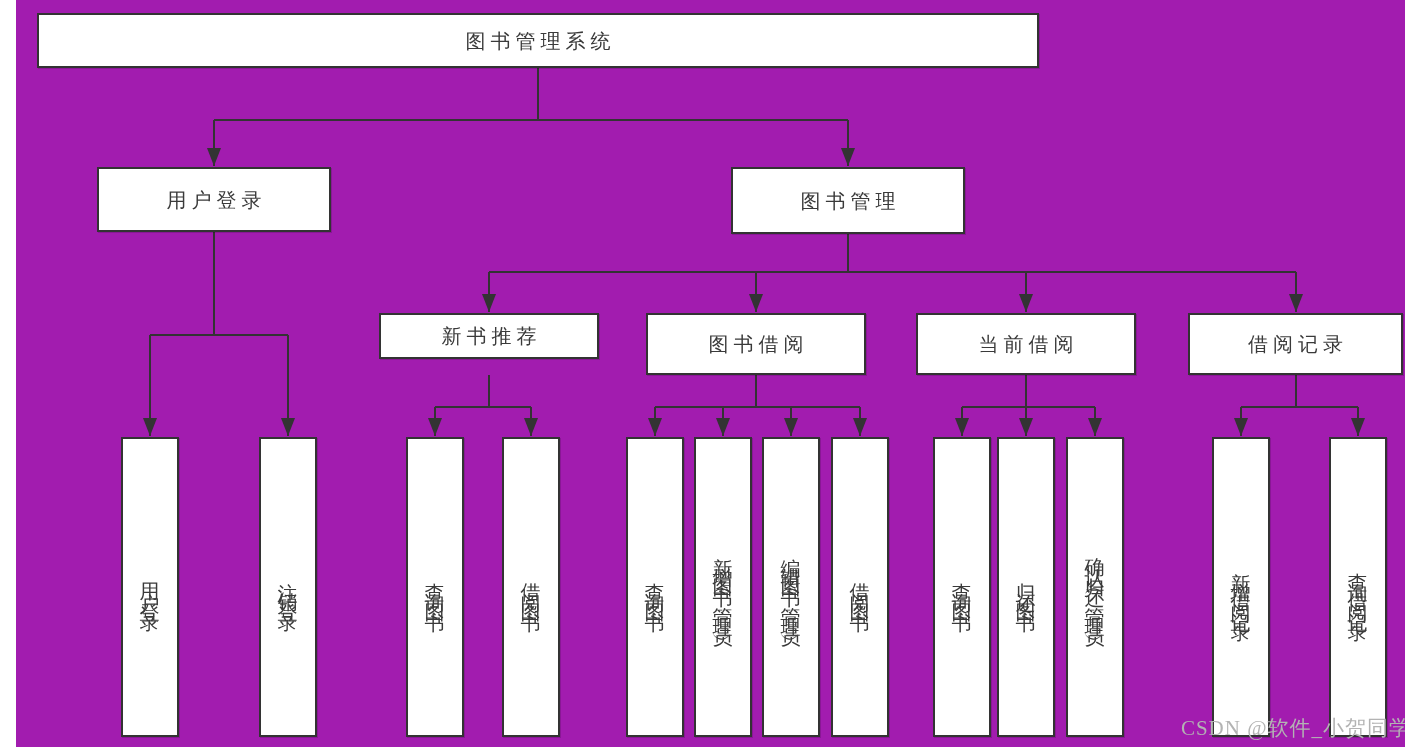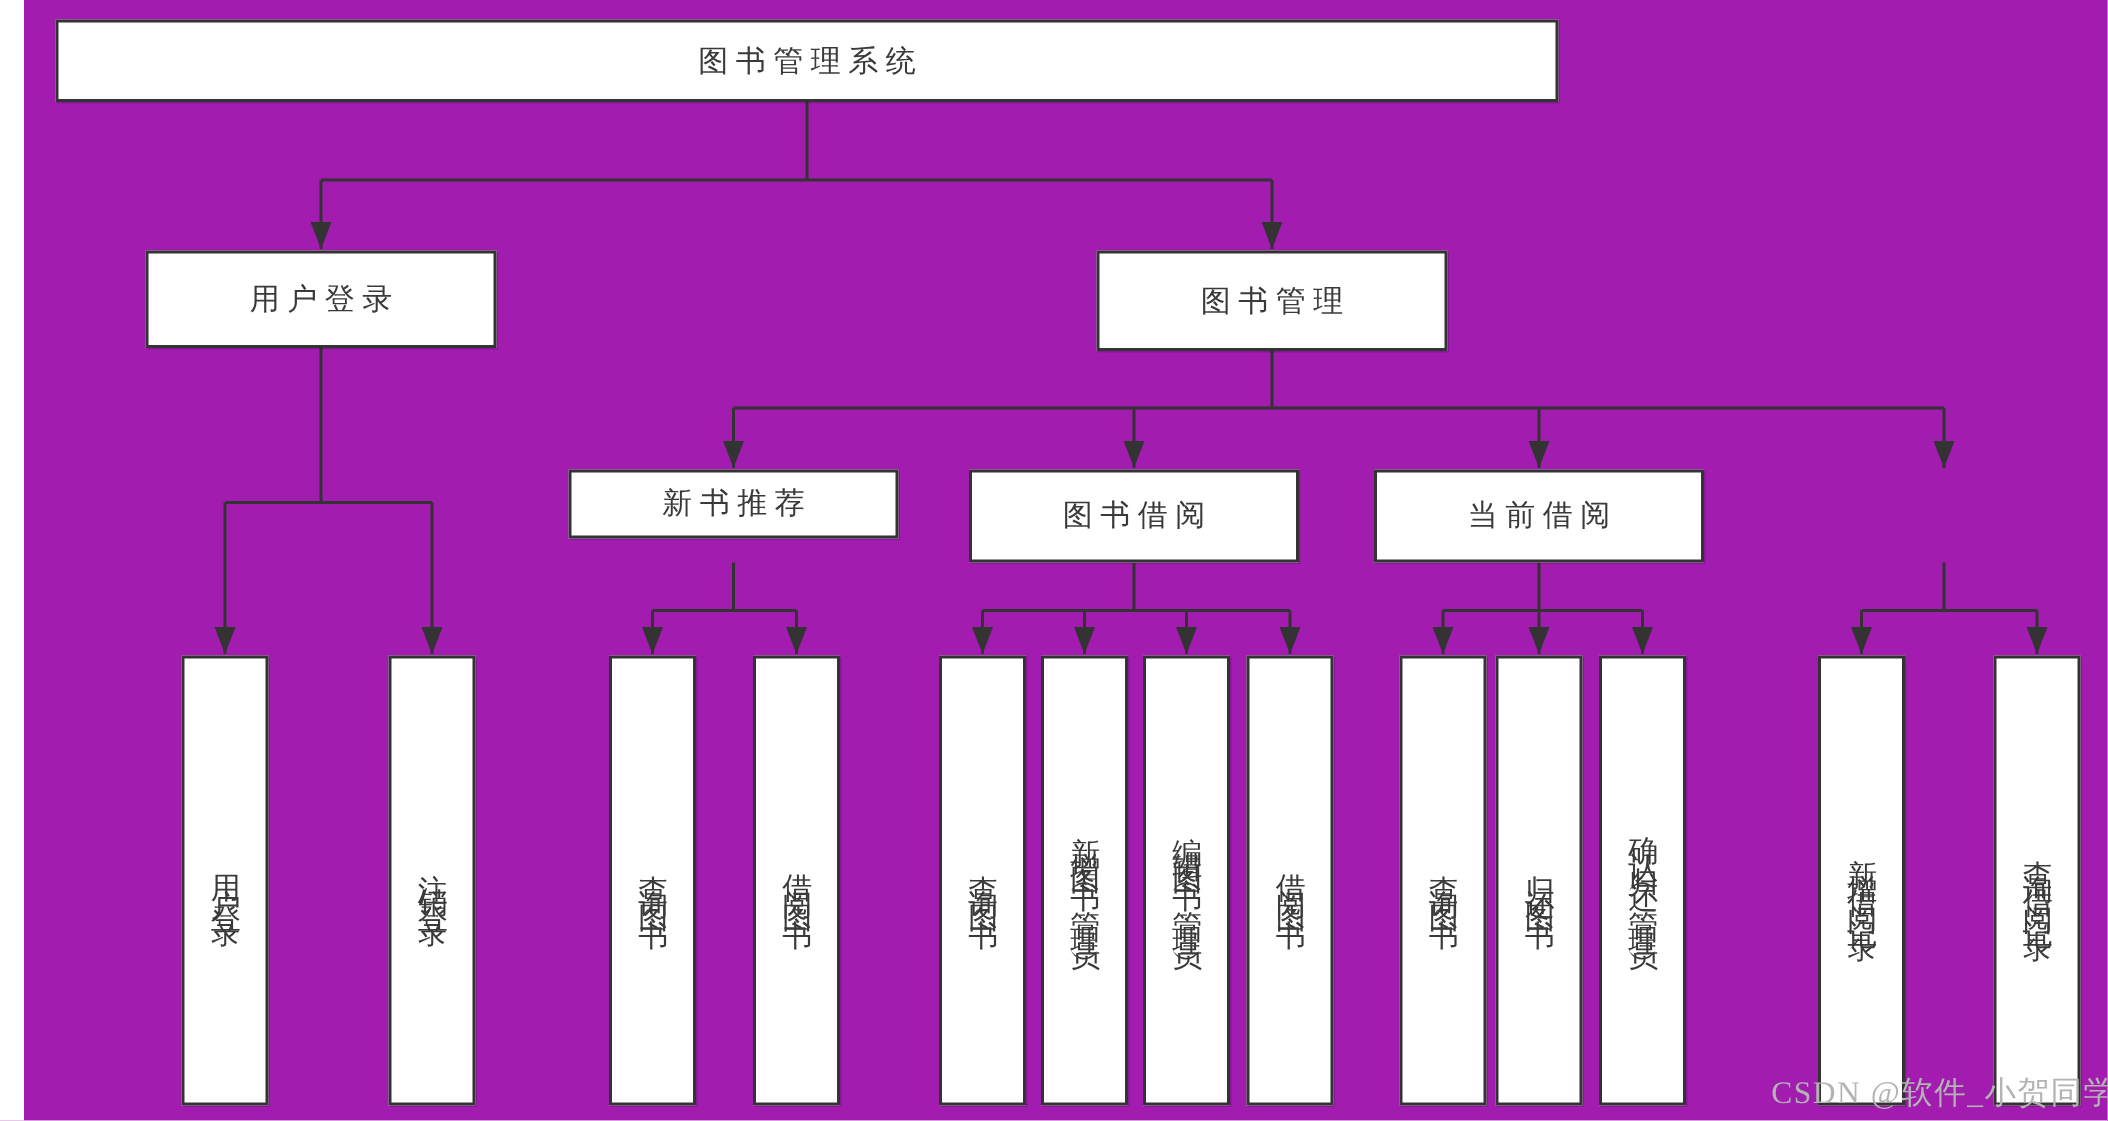--- a/index.html
+++ b/index.html
@@ -59,20 +59,21 @@
   </svg>
 
   <div class="box h" style="left:21px;top:13px;width:1002px;height:55px">图书管理系统</div>
 
   <div class="box h" style="left:81px;top:167px;width:234px;height:65px">用户登录</div>
   <div class="box h" style="left:715px;top:167px;width:234px;height:67px">图书管理</div>
 
   <div class="box h" style="left:363px;top:313px;width:220px;height:46px">新书推荐</div>
   <div class="box h" style="left:630px;top:313px;width:220px;height:62px">图书借阅</div>
   <div class="box h" style="left:900px;top:313px;width:220px;height:62px">当前借阅</div>
+  <div class="box h" style="left:1172px;top:313px;width:215px;height:62px">借阅记录</div>
 
   <div class="box v" style="left:105px;top:437px;width:58px;height:300px">用户登录</div>
   <div class="box v" style="left:243px;top:437px;width:58px;height:300px">注销登录</div>
 
   <div class="box v" style="left:390px;top:437px;width:58px;height:300px">查询图书</div>
   <div class="box v" style="left:486px;top:437px;width:58px;height:300px">借阅图书</div>
 
   <div class="box v" style="left:610px;top:437px;width:58px;height:300px">查询图书</div>
   <div class="box v" style="left:678px;top:437px;width:58px;height:300px">新增图书（管理员）</div>
   <div class="box v" style="left:746px;top:437px;width:58px;height:300px">编辑图书（管理员）</div>

